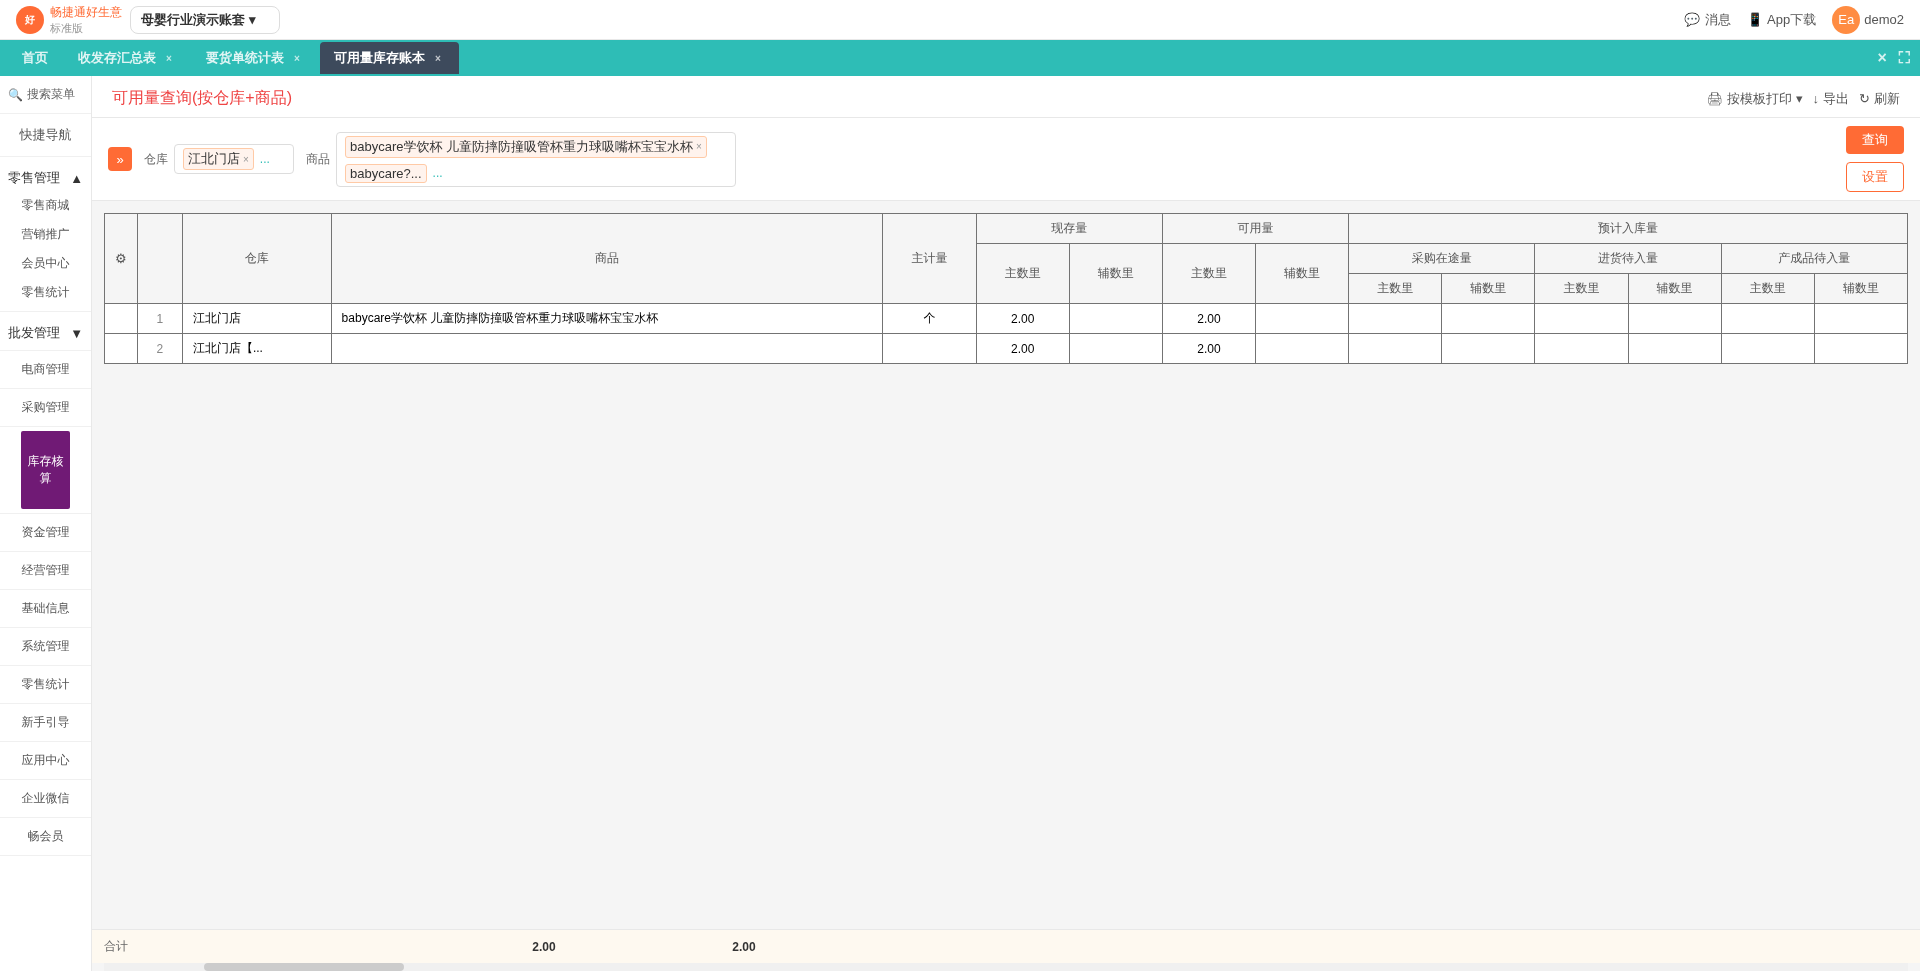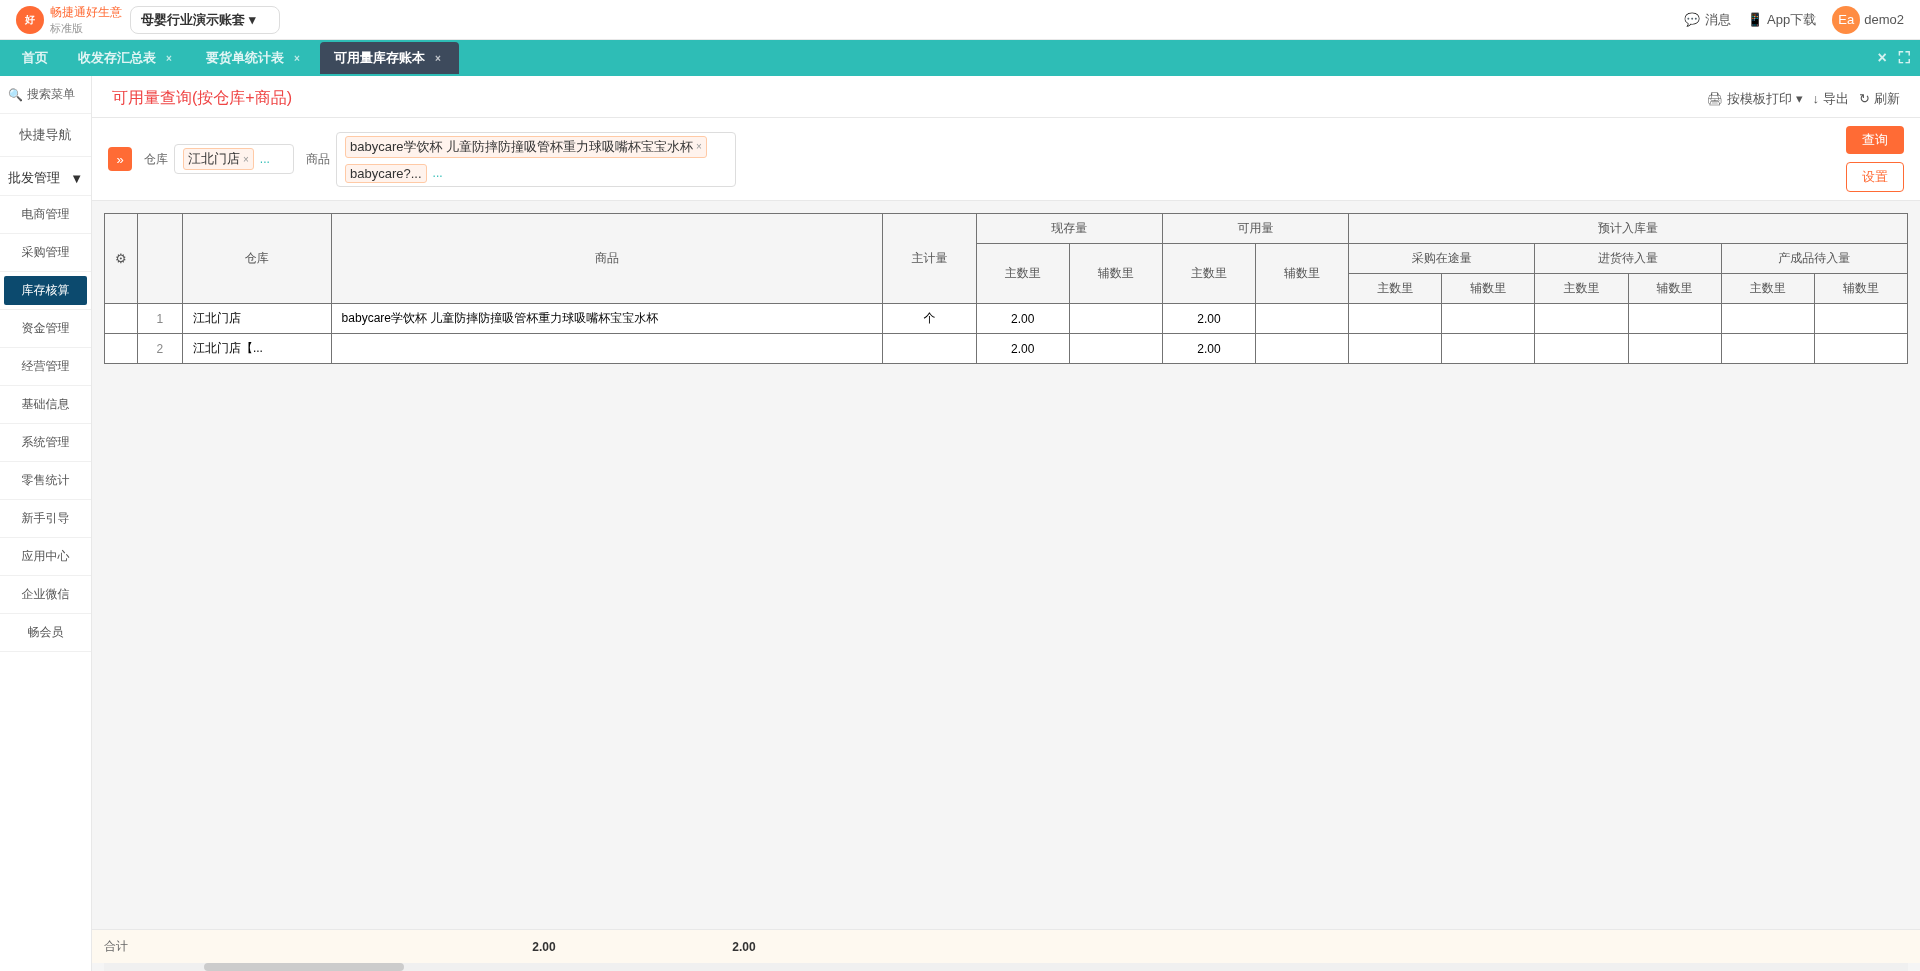--- a/index.html
+++ b/index.html
@@ -110,25 +110,25 @@
       font-weight: 500;
     }
     .sidebar-section-item {
       padding: 6px 8px;
       text-align: center;
       cursor: pointer;
       color: #555;
       font-size: 12px;
     }
     .active-section-item {
-      background: #0c4a6e;
+      background: #701a75;
       color: white !important;
       border-radius: 2px;
-      margin: 0 4px;
-      padding: 6px 4px !important;
+      margin: 0 21px;
+      padding: 22px 4px !important;
     }
 
     
     .content-area { flex: 1; overflow: hidden; display: flex; flex-direction: column; background: #f5f5f5; }
 
     
     .page-header {
       background: #fff;
       padding: 12px 20px 8px 20px;
       display: flex;
@@ -300,20 +300,30 @@
 
   <div class="sidebar">
     <div class="sidebar-search">
       <span>🔍</span>
       <span>搜索菜单</span>
     </div>
     <div class="sidebar-nav">
       <div class="sidebar-nav-item">
         <span>快捷导航</span>
       </div>
+    </div>
+    <div class="sidebar-section">
+      <div class="sidebar-section-header">
+        <span>零售管理</span>
+        <span>▲</span>
+      </div>
+      <div class="sidebar-section-item">零售商城</div>
+      <div class="sidebar-section-item">营销推广</div>
+      <div class="sidebar-section-item">会员中心</div>
+      <div class="sidebar-section-item">零售统计</div>
     </div>
     <div class="sidebar-section">
       <div class="sidebar-section-header">
         <span>批发管理</span>
         <span>▼</span>
       </div>
     </div>
     <div class="sidebar-section">
       <div class="sidebar-section-item">电商管理</div>
     </div>

